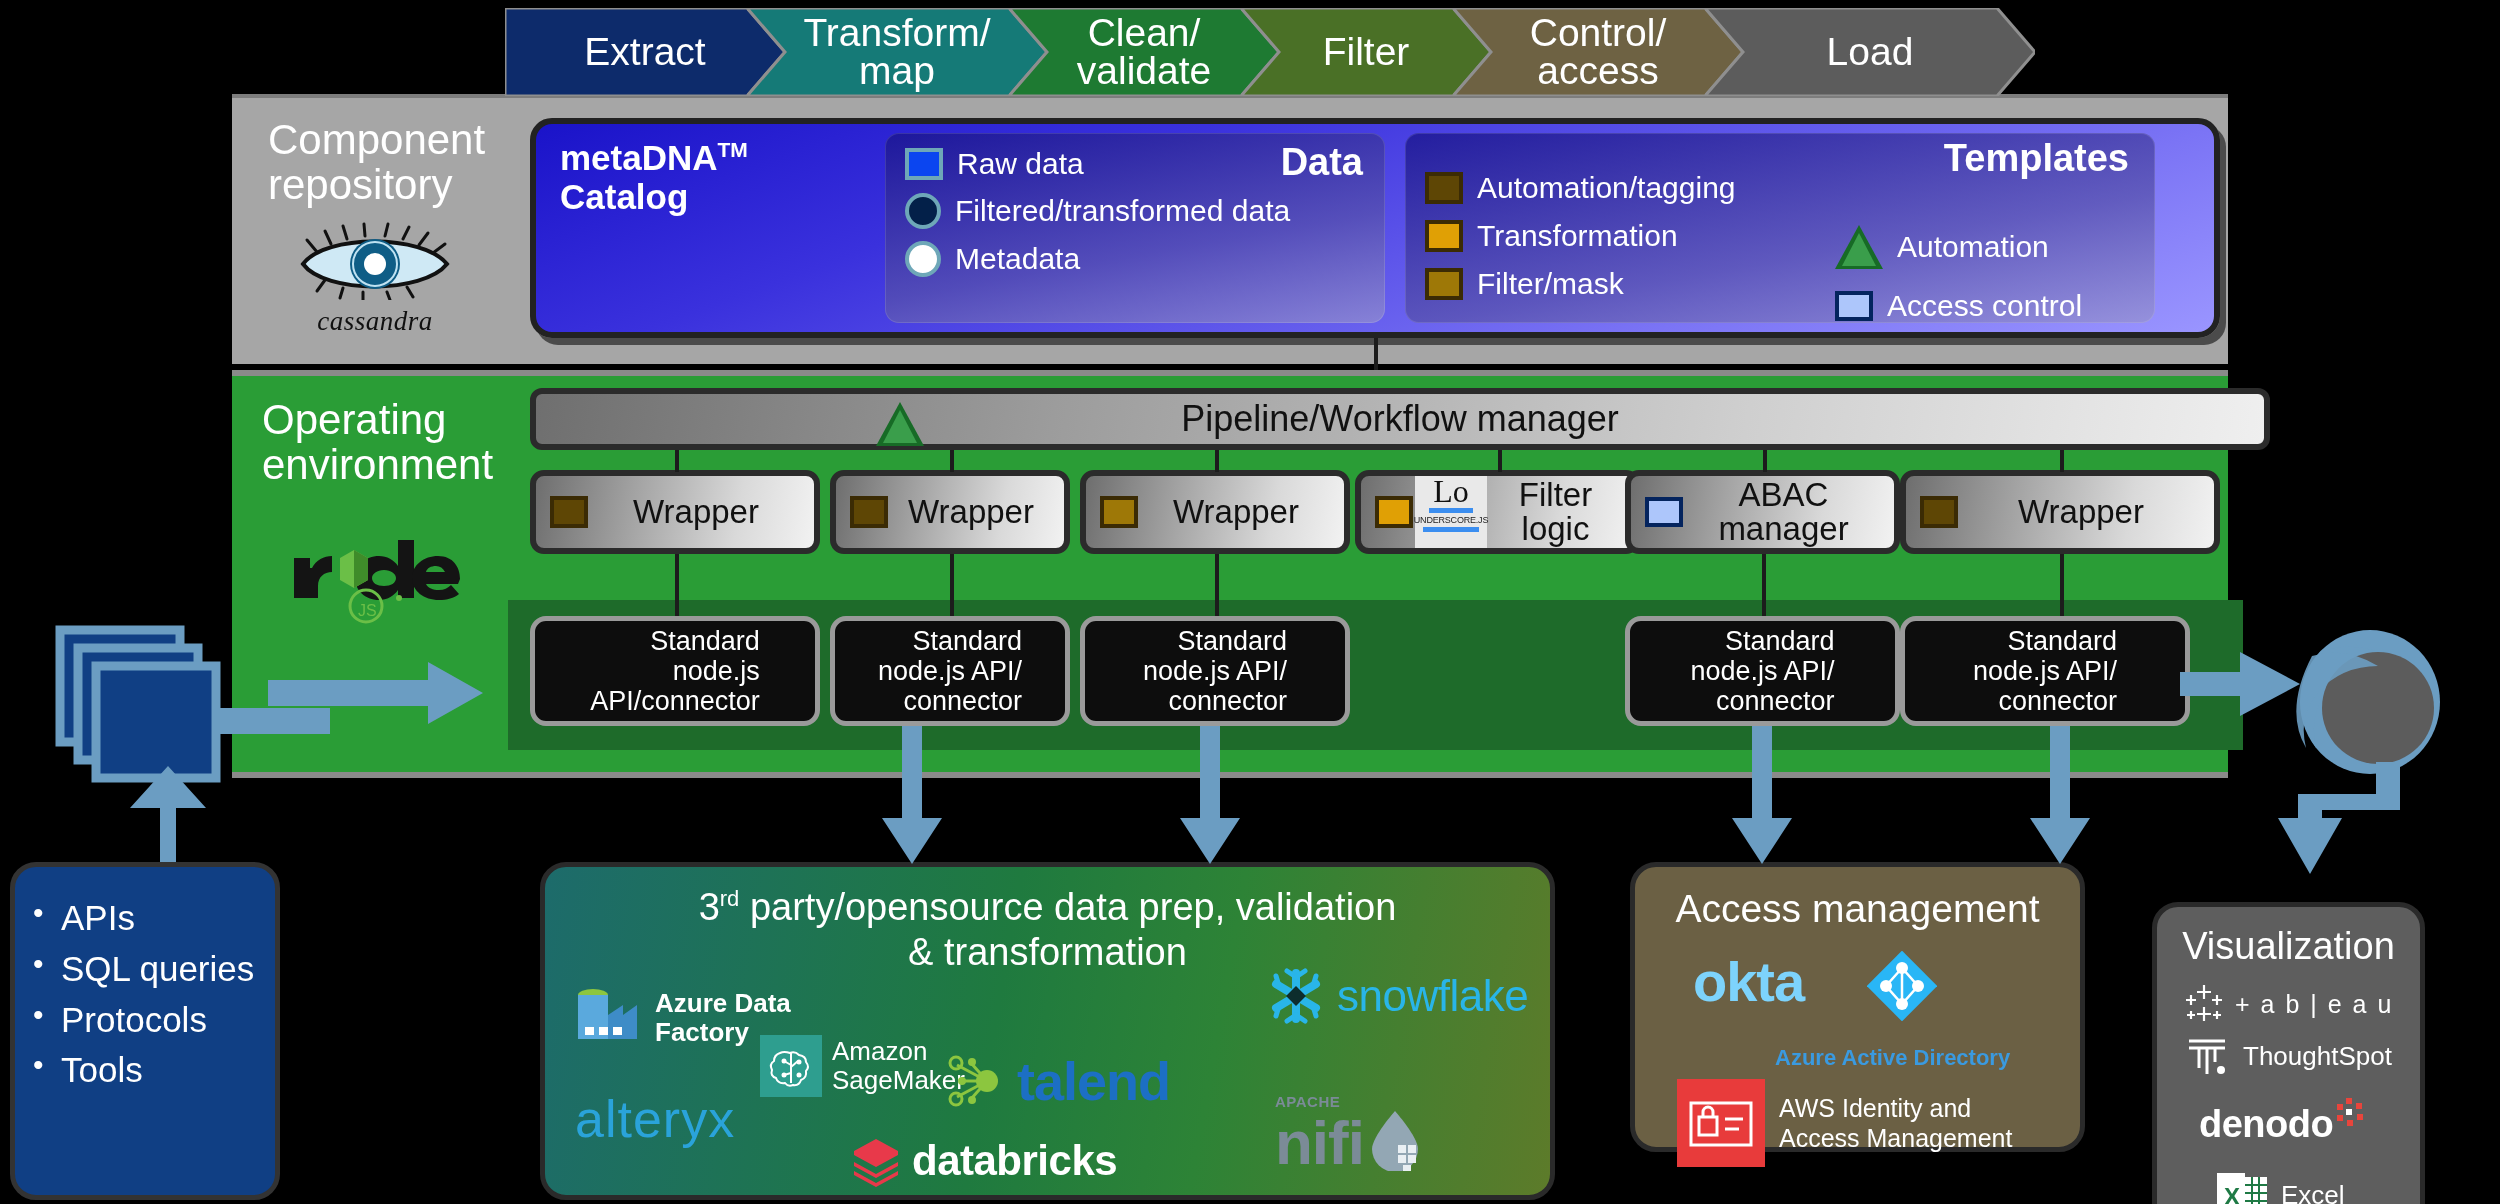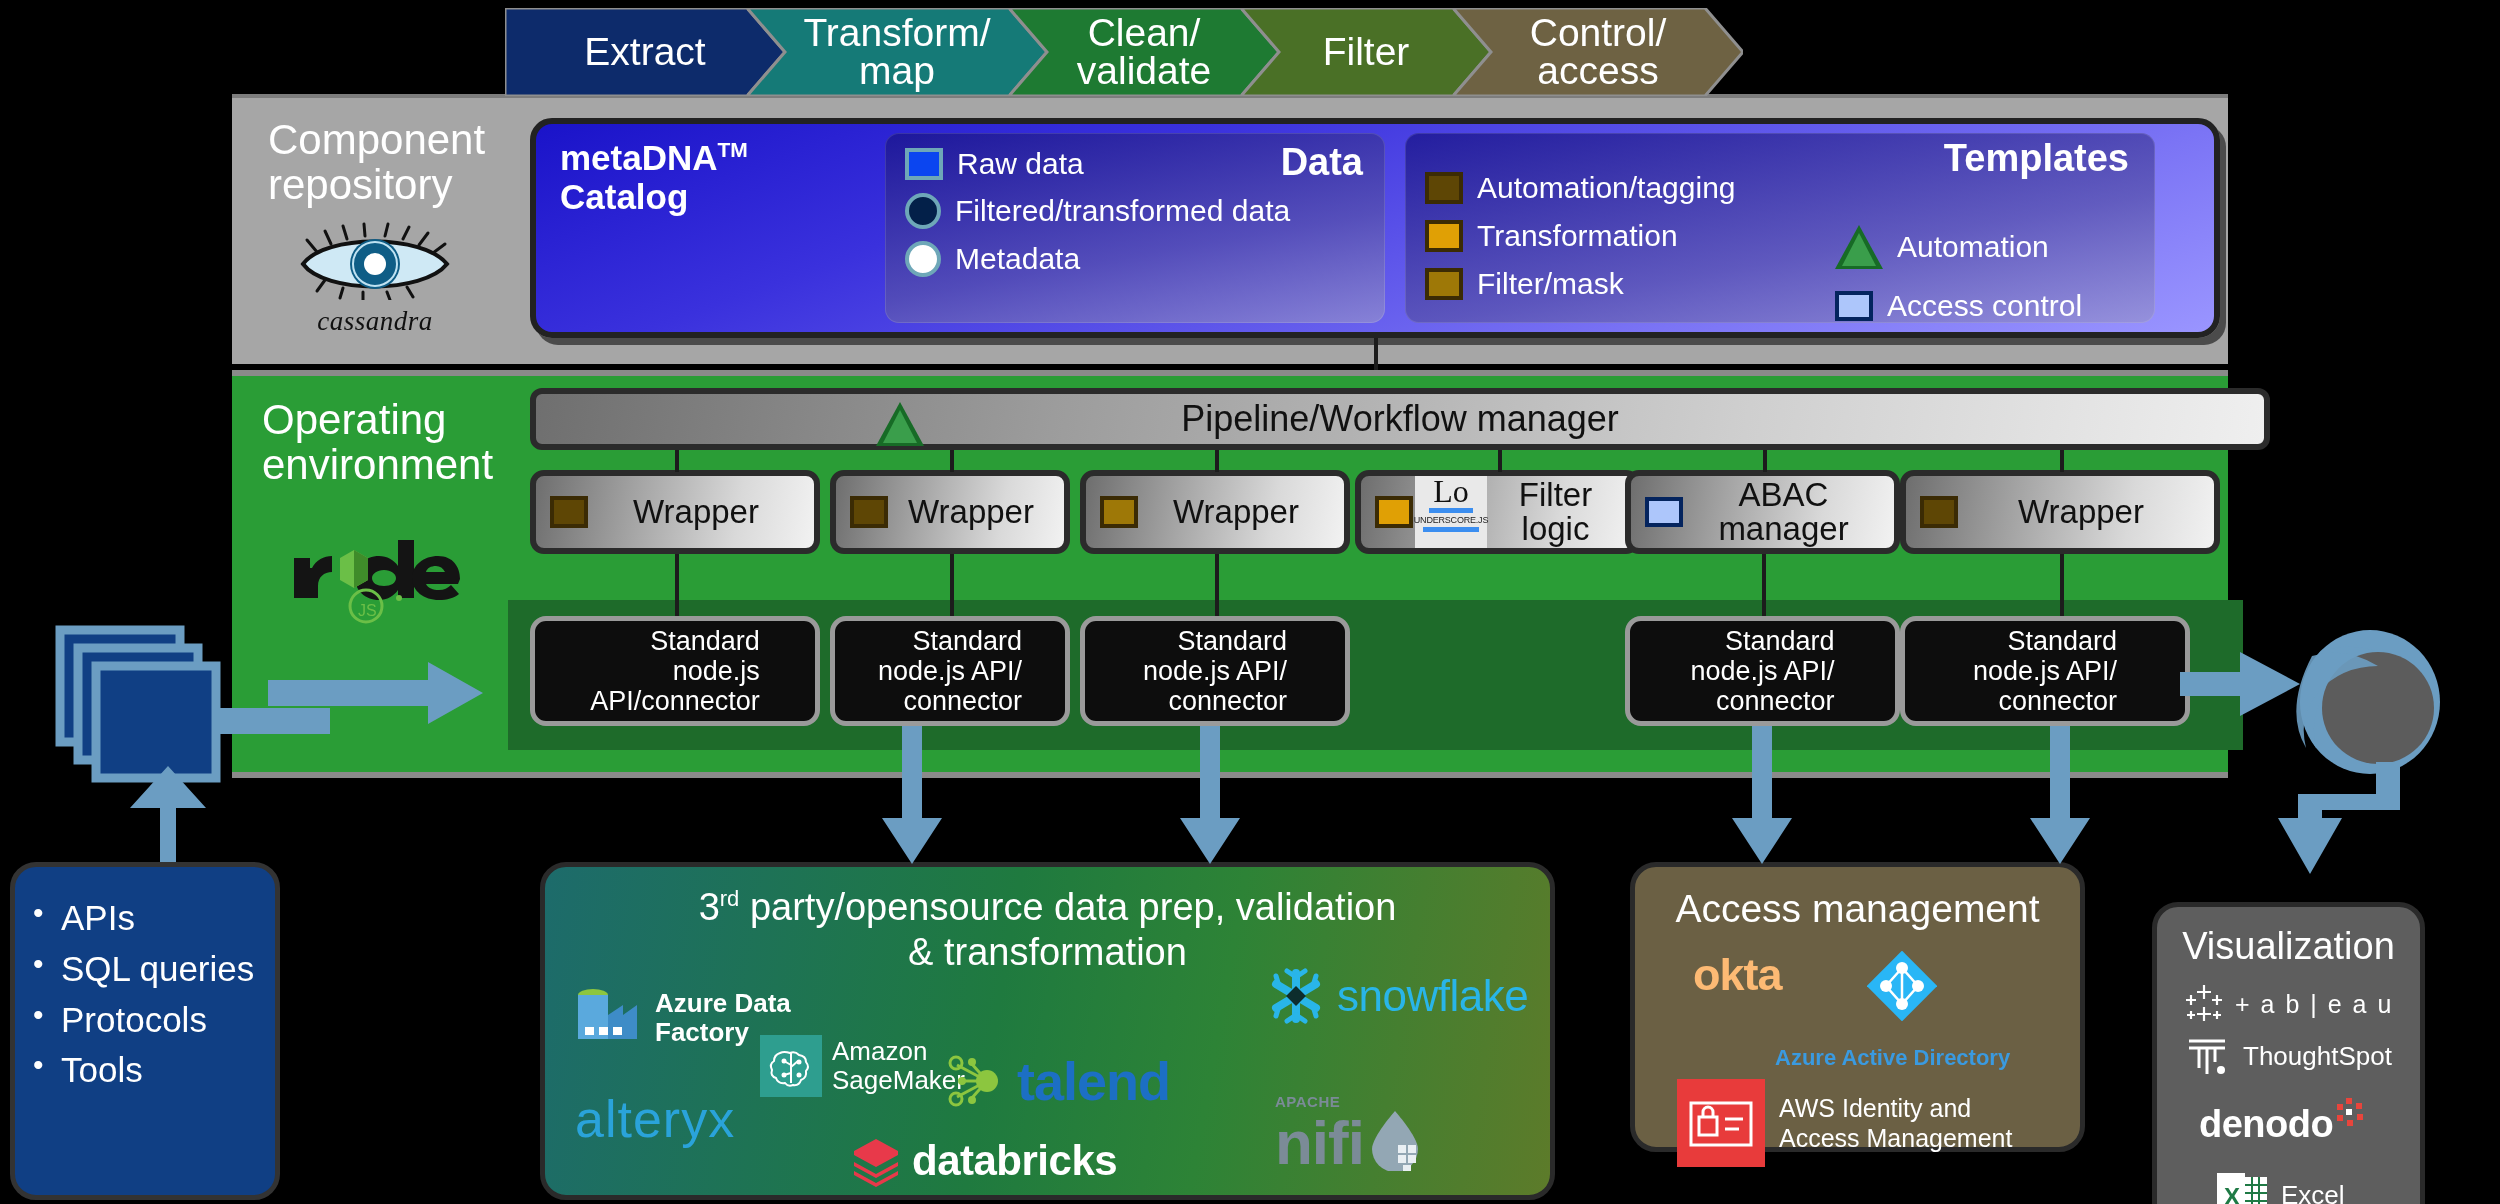--- a/index.html
+++ b/index.html
@@ -148,20 +148,28 @@
       </div>
       <span class="lbl">Filter</span>
     </div>
     <div class="chev" style="width: 290px; margin-left: -38px;">
       <div class="shape">
         <svg viewBox="0 0 290 88" preserveAspectRatio="none">
           <path d="M0 0 L252 0 L290 44 L252 88 L0 88 L38 44 Z" fill="#6e6243" stroke="#8f8f8f" stroke-width="3"></path>
         </svg>
       </div>
       <span class="lbl">Control/<br>access</span>
+    </div>
+    <div class="chev" style="width: 330px; margin-left: -38px;">
+      <div class="shape">
+        <svg viewBox="0 0 330 88" preserveAspectRatio="none">
+          <path d="M0 0 L292 0 L330 44 L292 88 L0 88 L38 44 Z" fill="#5c5c5c" stroke="#8f8f8f" stroke-width="3"></path>
+        </svg>
+      </div>
+      <span class="lbl">Load</span>
     </div>
   </div>
 
 <div id="component-repository" class="abs"></div>
 
 <div id="comp-repo-label" class="abs">Component<br>repository</div>
 
 <div id="cassandra-logo" class="abs">
   <svg width="160" height="78" viewBox="0 0 160 78">
     <path d="M8 42 C30 12, 128 12, 152 42 C128 72, 30 72, 8 42 Z" fill="#cfe9f5" stroke="#111" stroke-width="4"></path>
@@ -460,21 +468,21 @@
           <rect x="40" y="46" width="8" height="8"></rect>
         <rect x="35" y="56" width="8" height="6"></rect>
       </g>
     </svg>
   </div>
 </div>
 
 <div id="access-card" class="bottom-card">
   <div id="access-title">Access management</div>
   <div class="sr" style="left:58px;top:82px;">
-    <span style="font-size:45px;font-weight:bold;color:#fdba74;letter-spacing:-1px;">okta</span>
+    <span style="font-size:56px;font-weight:bold;color:#7dd3fc;letter-spacing:-1px;">okta</span>
   </div>
   <svg class="sr" style="left:232px;top:84px;" width="70" height="70" viewBox="0 0 70 70">
     <rect x="10" y="10" width="50" height="50" fill="#29b6f6" transform="rotate(45 35 35)"></rect>
     <g fill="#fff">
       <circle cx="35" cy="17" r="6"></circle>
         <circle cx="19" cy="35" r="6"></circle>
         <circle cx="51" cy="35" r="6"></circle>
         <circle cx="35" cy="53" r="6"></circle>
     </g>
     <g stroke="#fff" stroke-width="2.5" fill="none">

